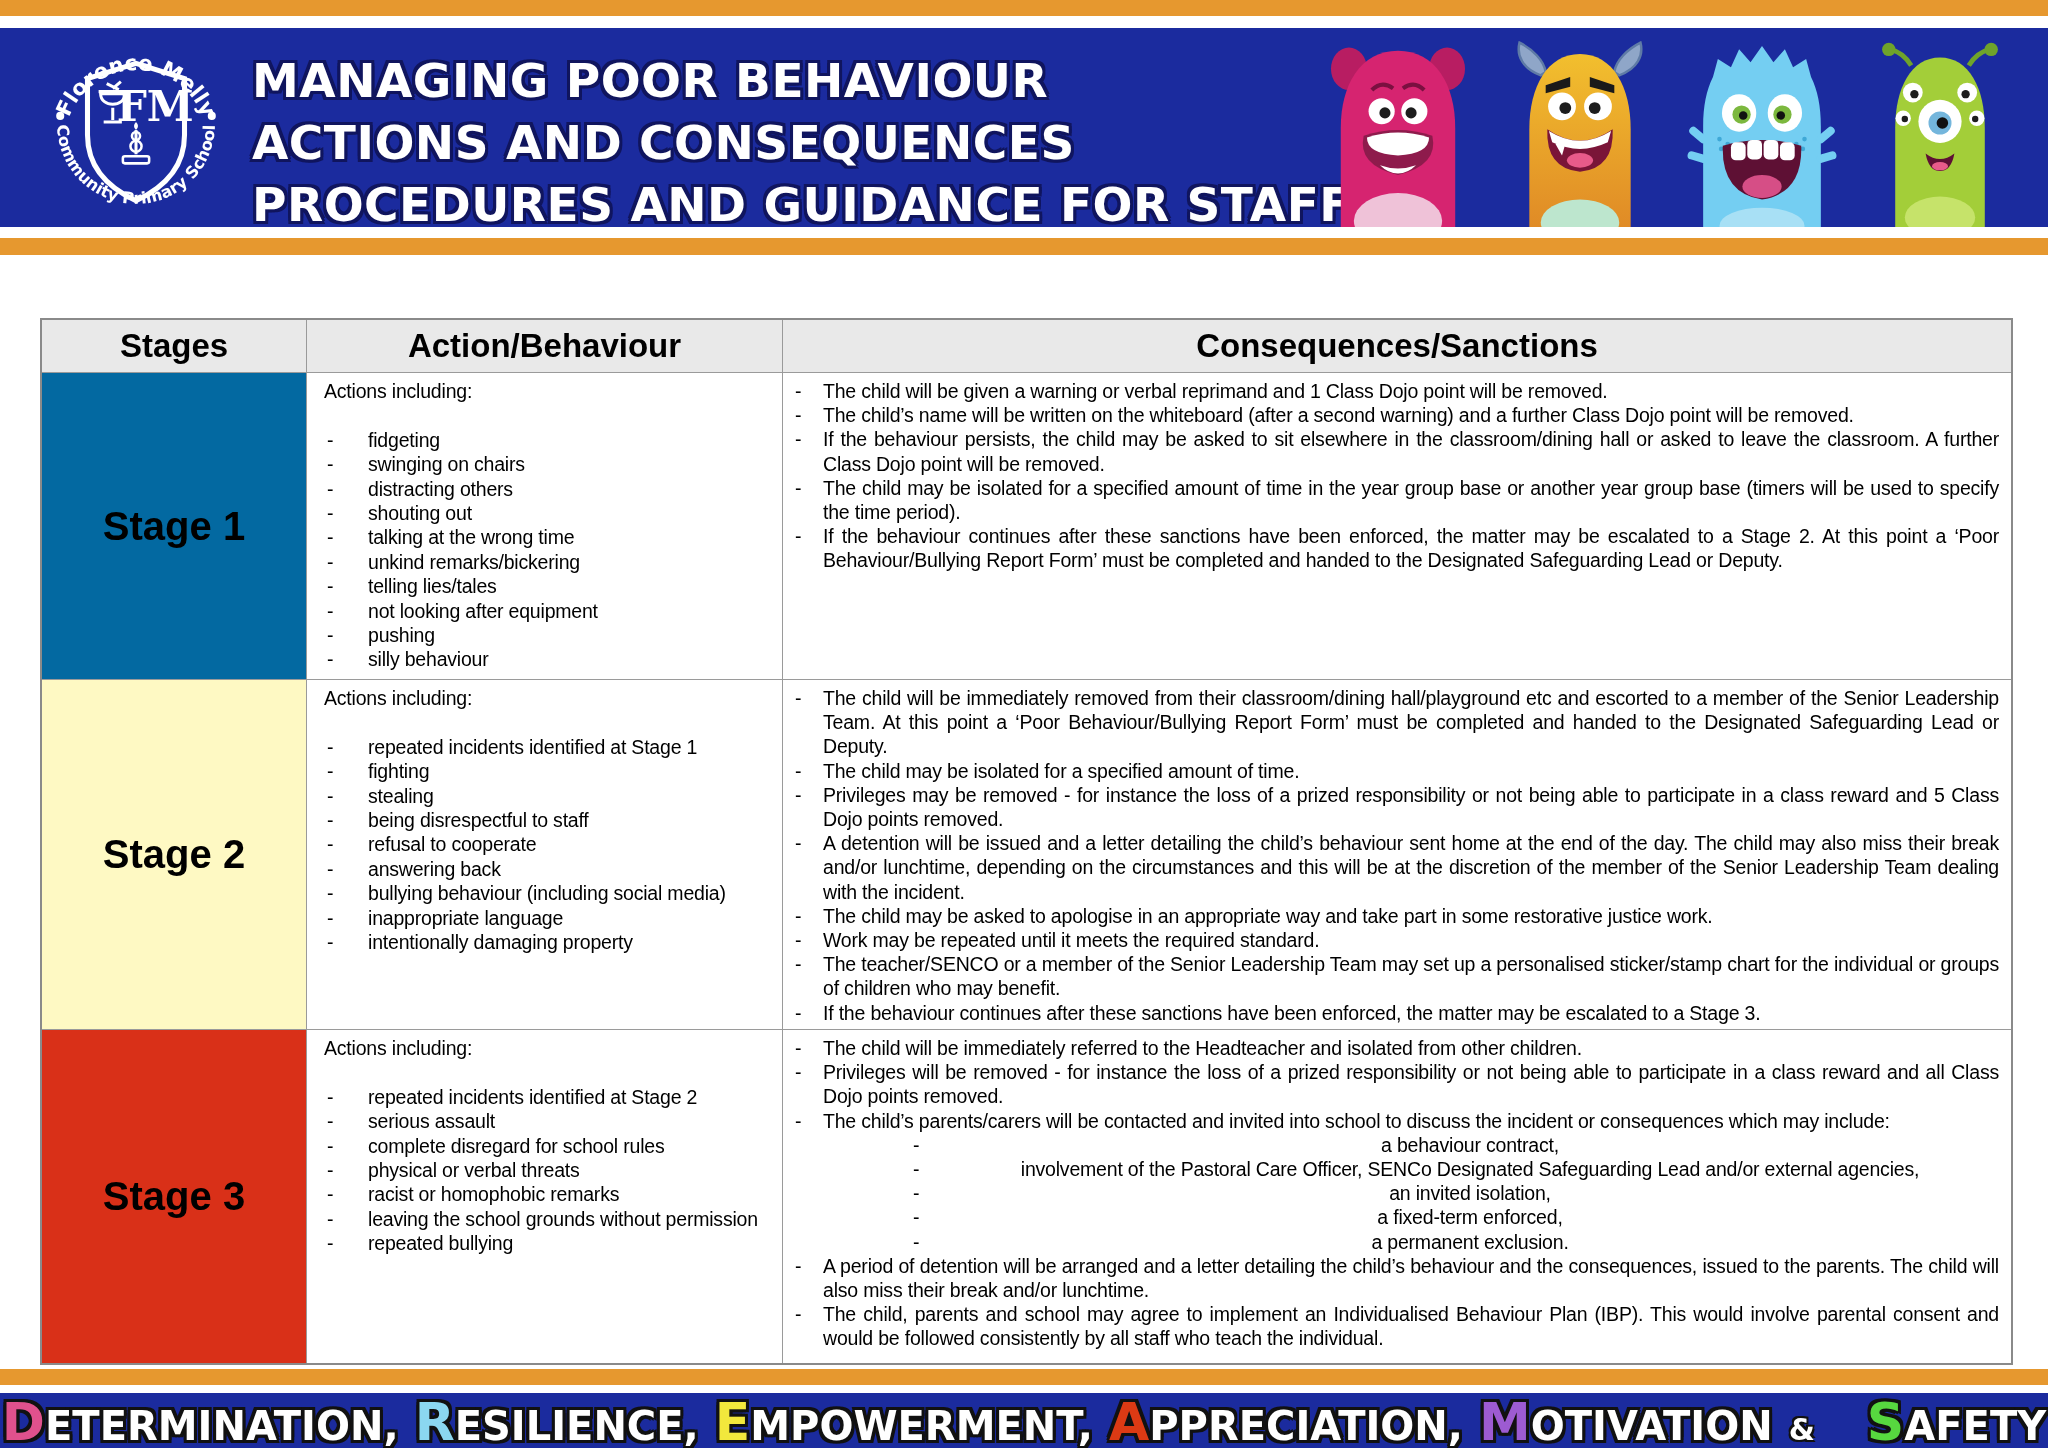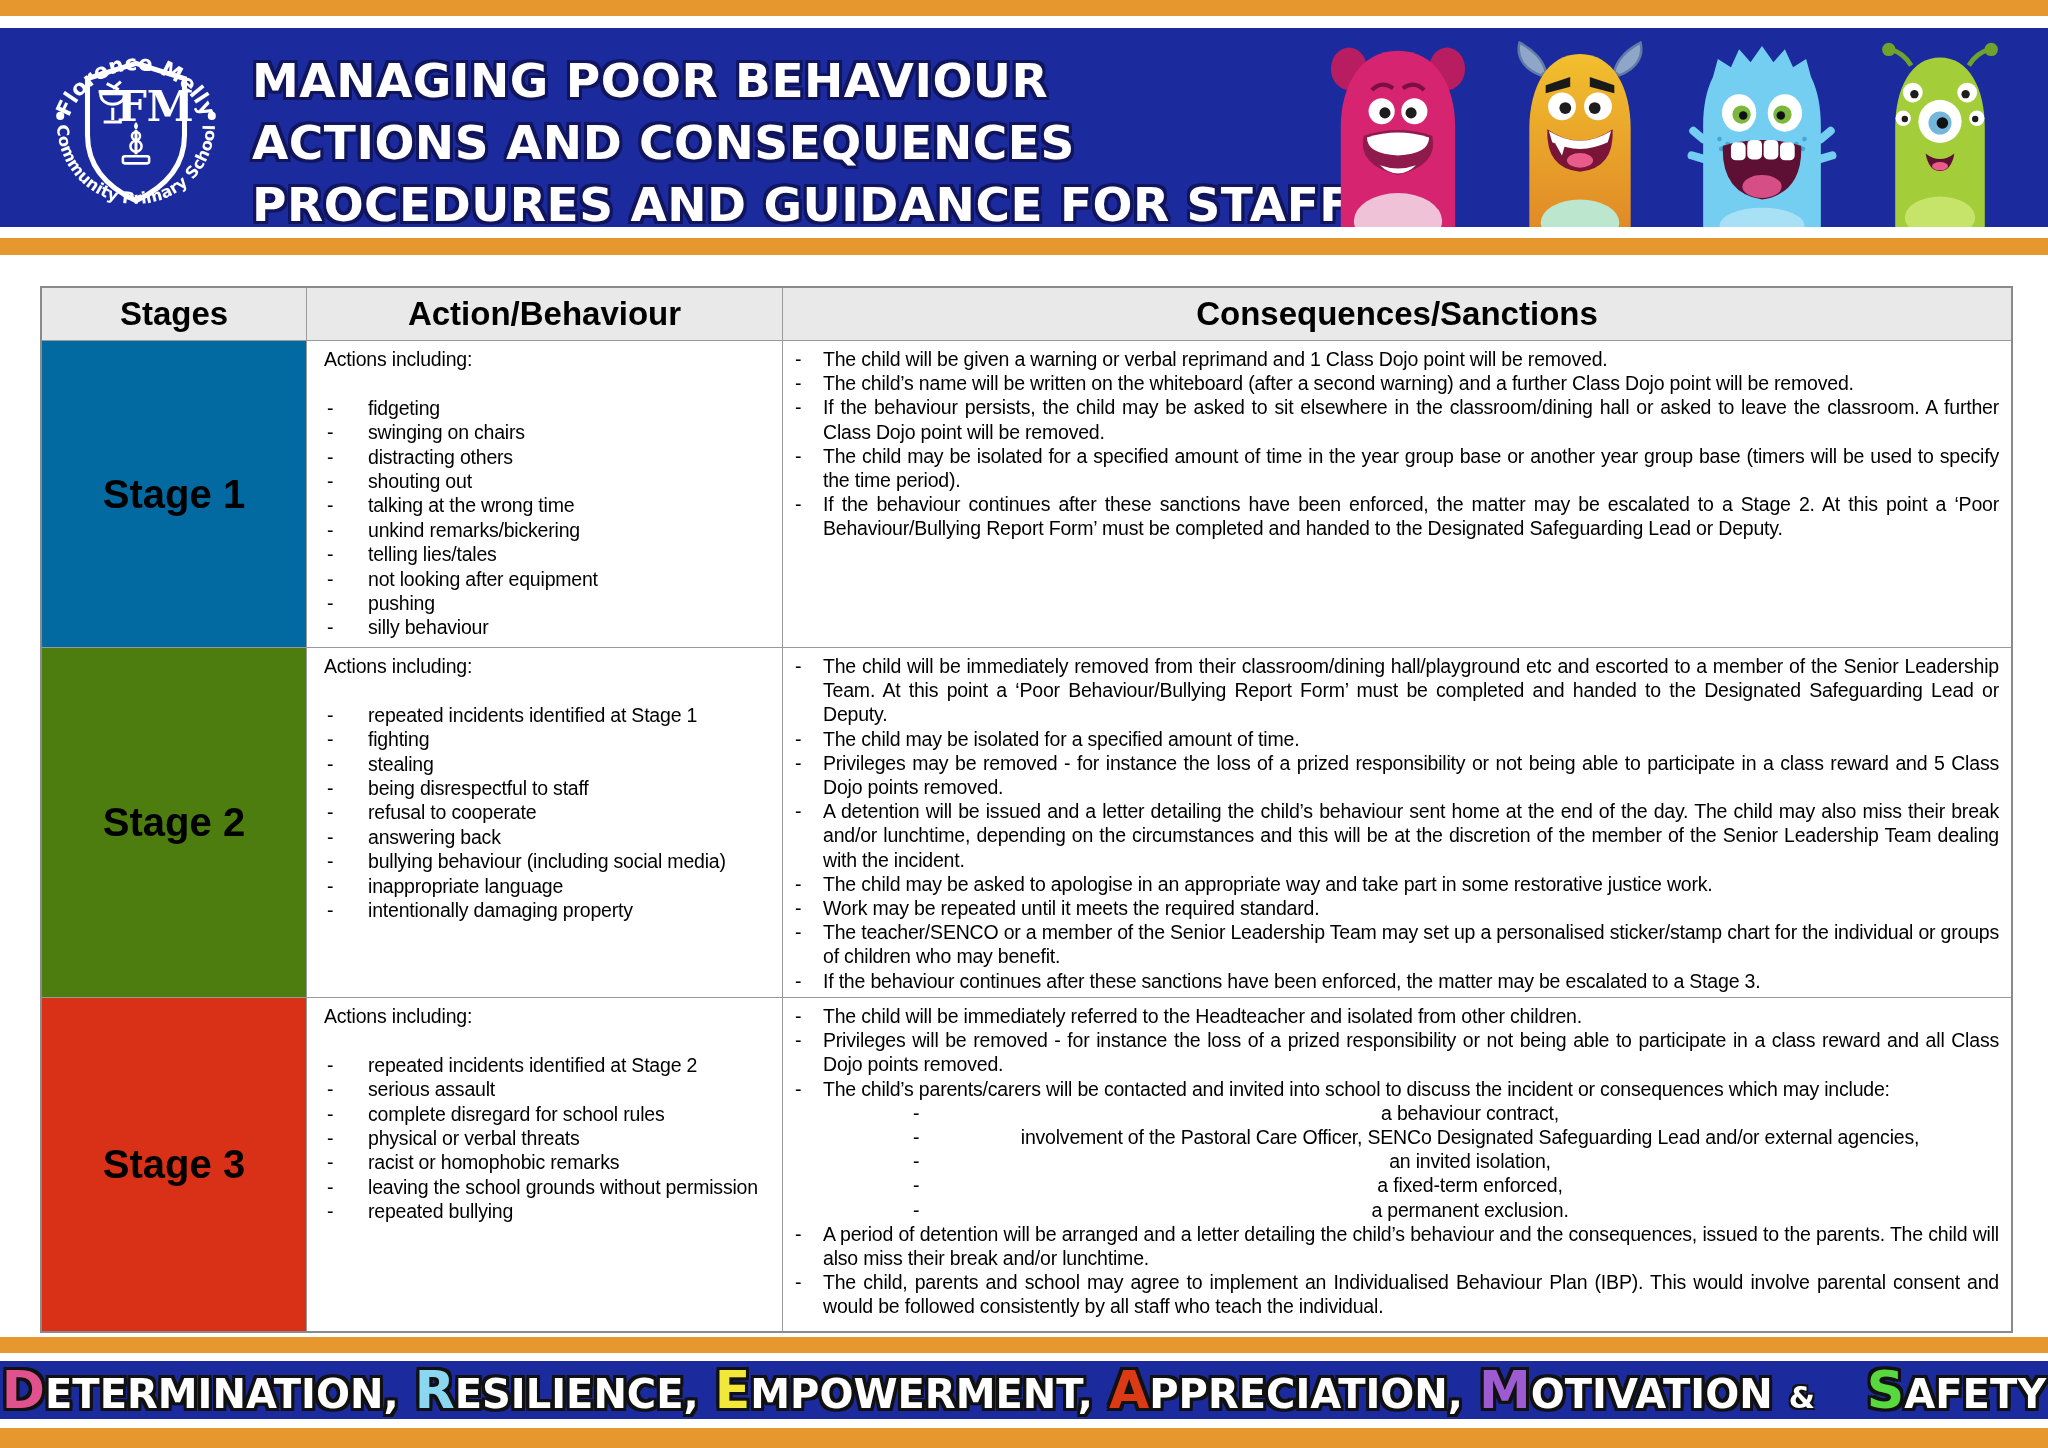--- a/index.html
+++ b/index.html
@@ -21,21 +21,21 @@
   .title-line { font-family:"DejaVu Sans", sans-serif; font-weight:bold;
                 font-size:47px; line-height:62px; color:#ffffff; letter-spacing:0.5px;
                 text-shadow:-3px -3px 0 #10155E, 3px -3px 0 #10155E, -3px 3px 0 #10155E,
                              3px 3px 0 #10155E, -3px 0 0 #10155E, 3px 0 0 #10155E,
                              0 -3px 0 #10155E, 0 3px 0 #10155E; }
 
   .monsters   { position:absolute; right:28px; bottom:-2px; display:flex; align-items:flex-end; gap:14px; }
   .monsters svg { display:block; }
 
   
-  .content    { height:1082px; padding-top:31px; background:#ffffff; }
+  .content    { height:1082px; padding-top:31px; background:#ffffff;margin-top:32px; }
   .grid       { margin-left:40px; width:1973px;
                 display:grid; grid-template-columns:265px 476px 1228px;
                 grid-template-rows:53px 307px 350px 333px;
                 border:2px solid #8A8A8A; background:#fff; }
   .cell       { border-right:1px solid #9A9A9A; border-bottom:1px solid #9A9A9A;
                 overflow:hidden; }
   .cell.last-col { border-right:none; }
   .cell.last-row { border-bottom:none; }
 
   .hcell      { background:#E9E9E9; display:flex; align-items:center; justify-content:center;
@@ -285,21 +285,21 @@
         </div>
         <div class="b">
           <span class="d">-</span>
           <span class="t">The child may be isolated for a specified amount of time in the year group base or another year group base (timers will be used to specify the time period).</span>
         </div>
         <div class="b">
           <span class="d">-</span>
           <span class="t">If the behaviour continues after these sanctions have been enforced, the matter may be escalated to a Stage 2. At this point a ‘Poor Behaviour/Bullying Report Form’ must be completed and handed to the Designated Safeguarding Lead or Deputy.</span>
         </div>
       </div>
-      <div class="cell stage-cell" style="background: #4d7c0f; justify-content: center;">
+      <div class="cell stage-cell" style="background: #fef9c3; justify-content: center;">
         <div class="stage-label">Stage 2</div>
       </div>
       <div class="cell actions">
         <div class="intro">Actions including:</div>
         <div class="sp"></div>
         <div class="b">
           <span class="d">-</span>
           <span class="t">repeated incidents identified at Stage 1</span>
         </div>
         <div class="b">

